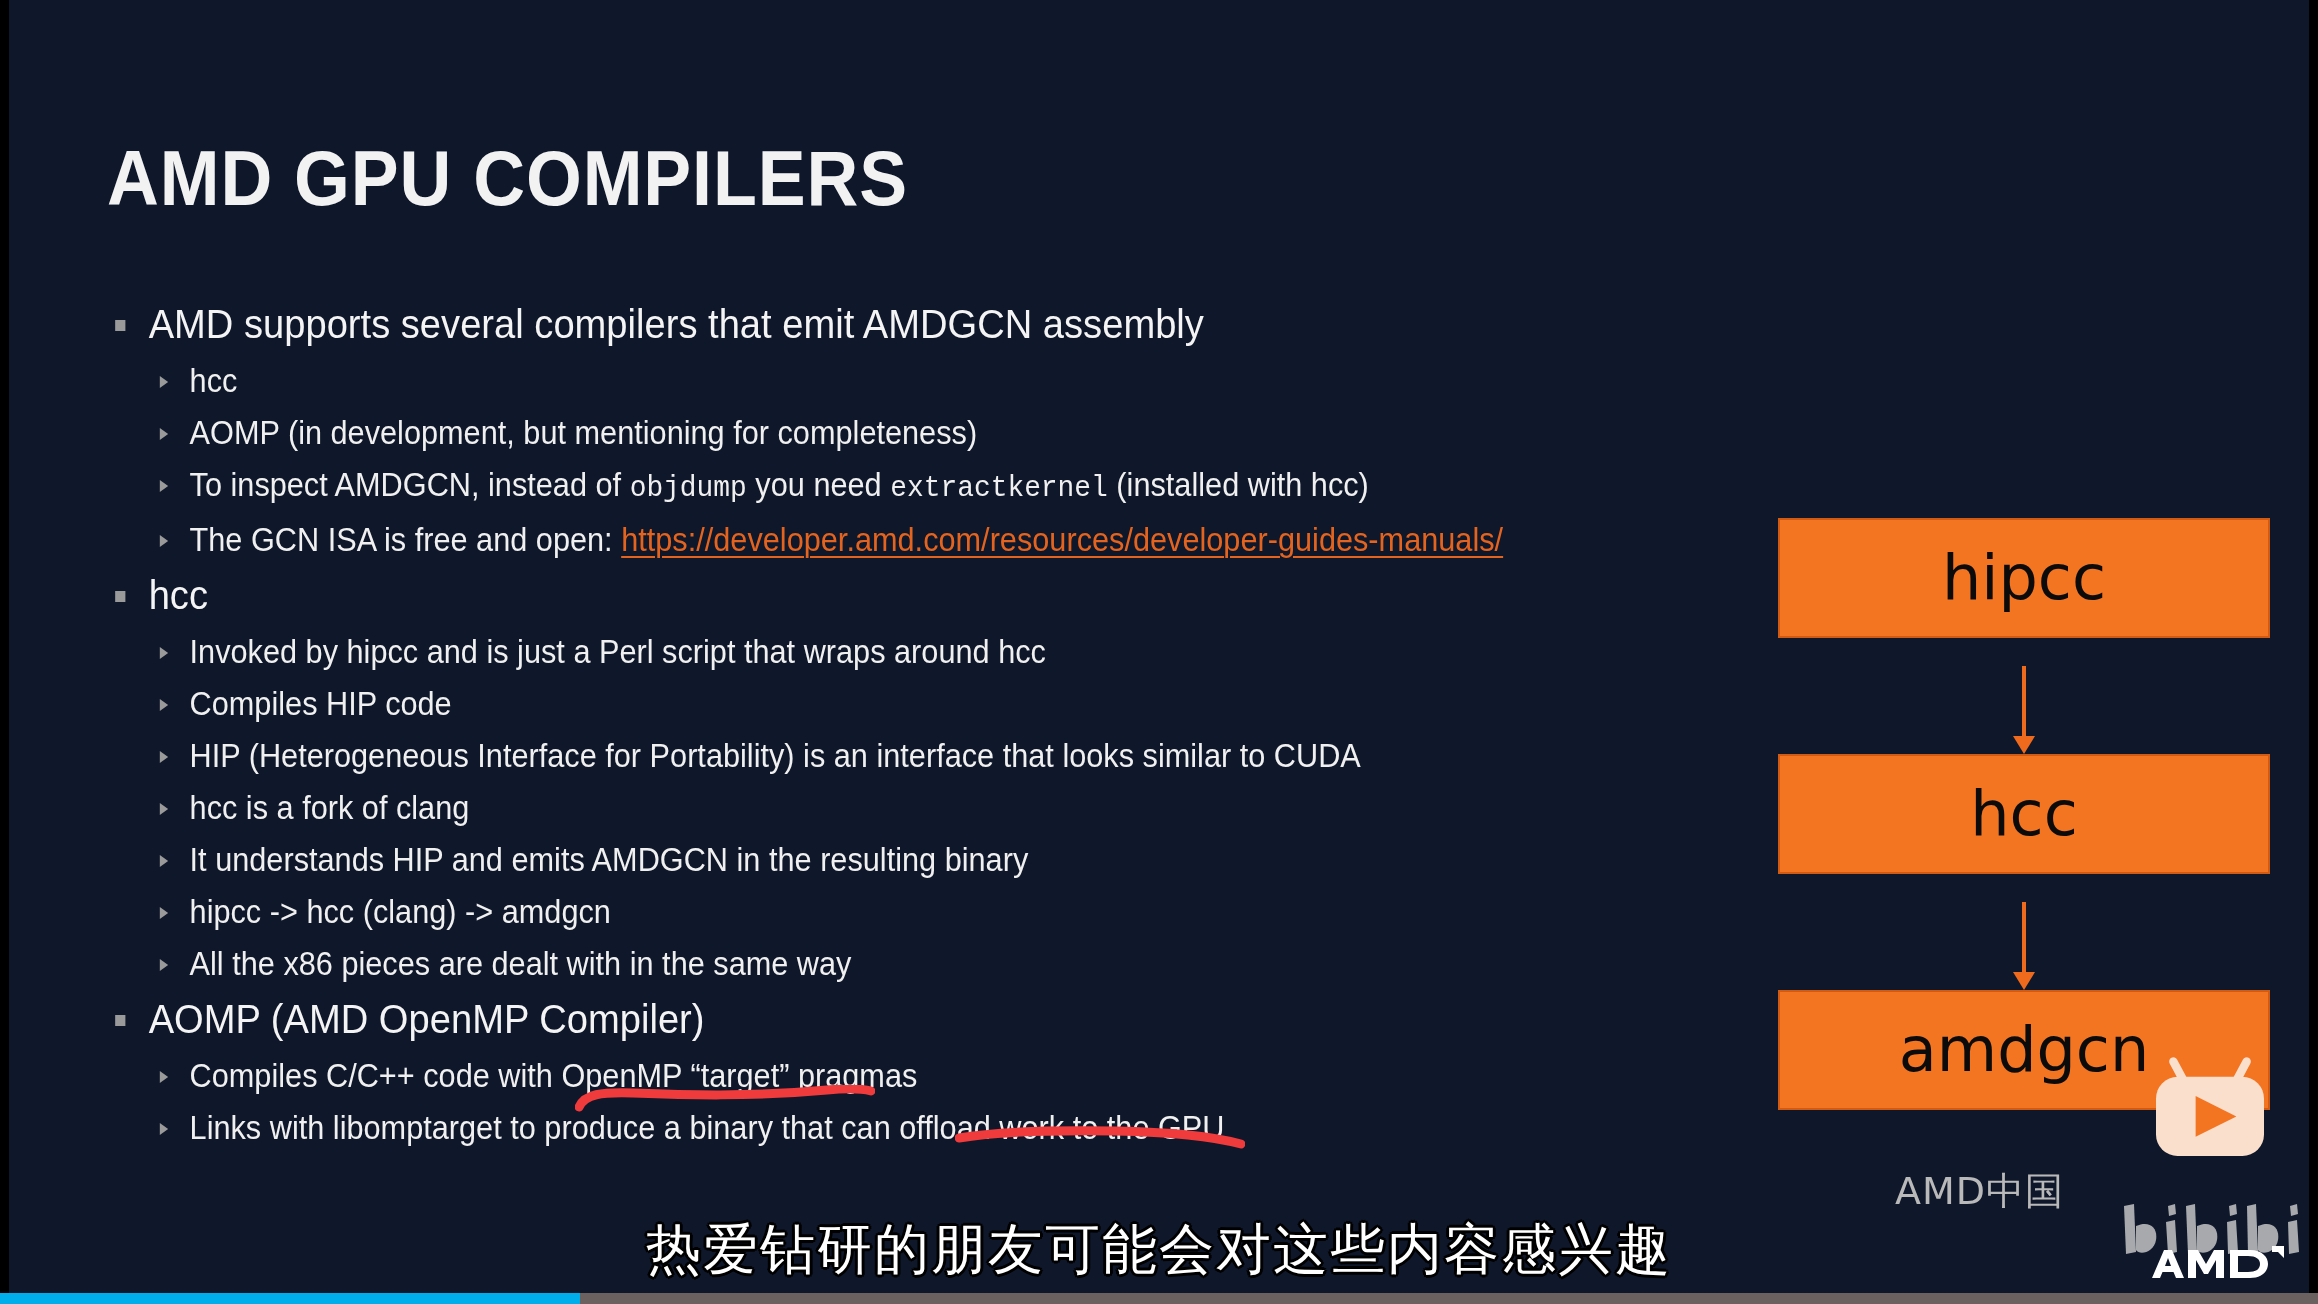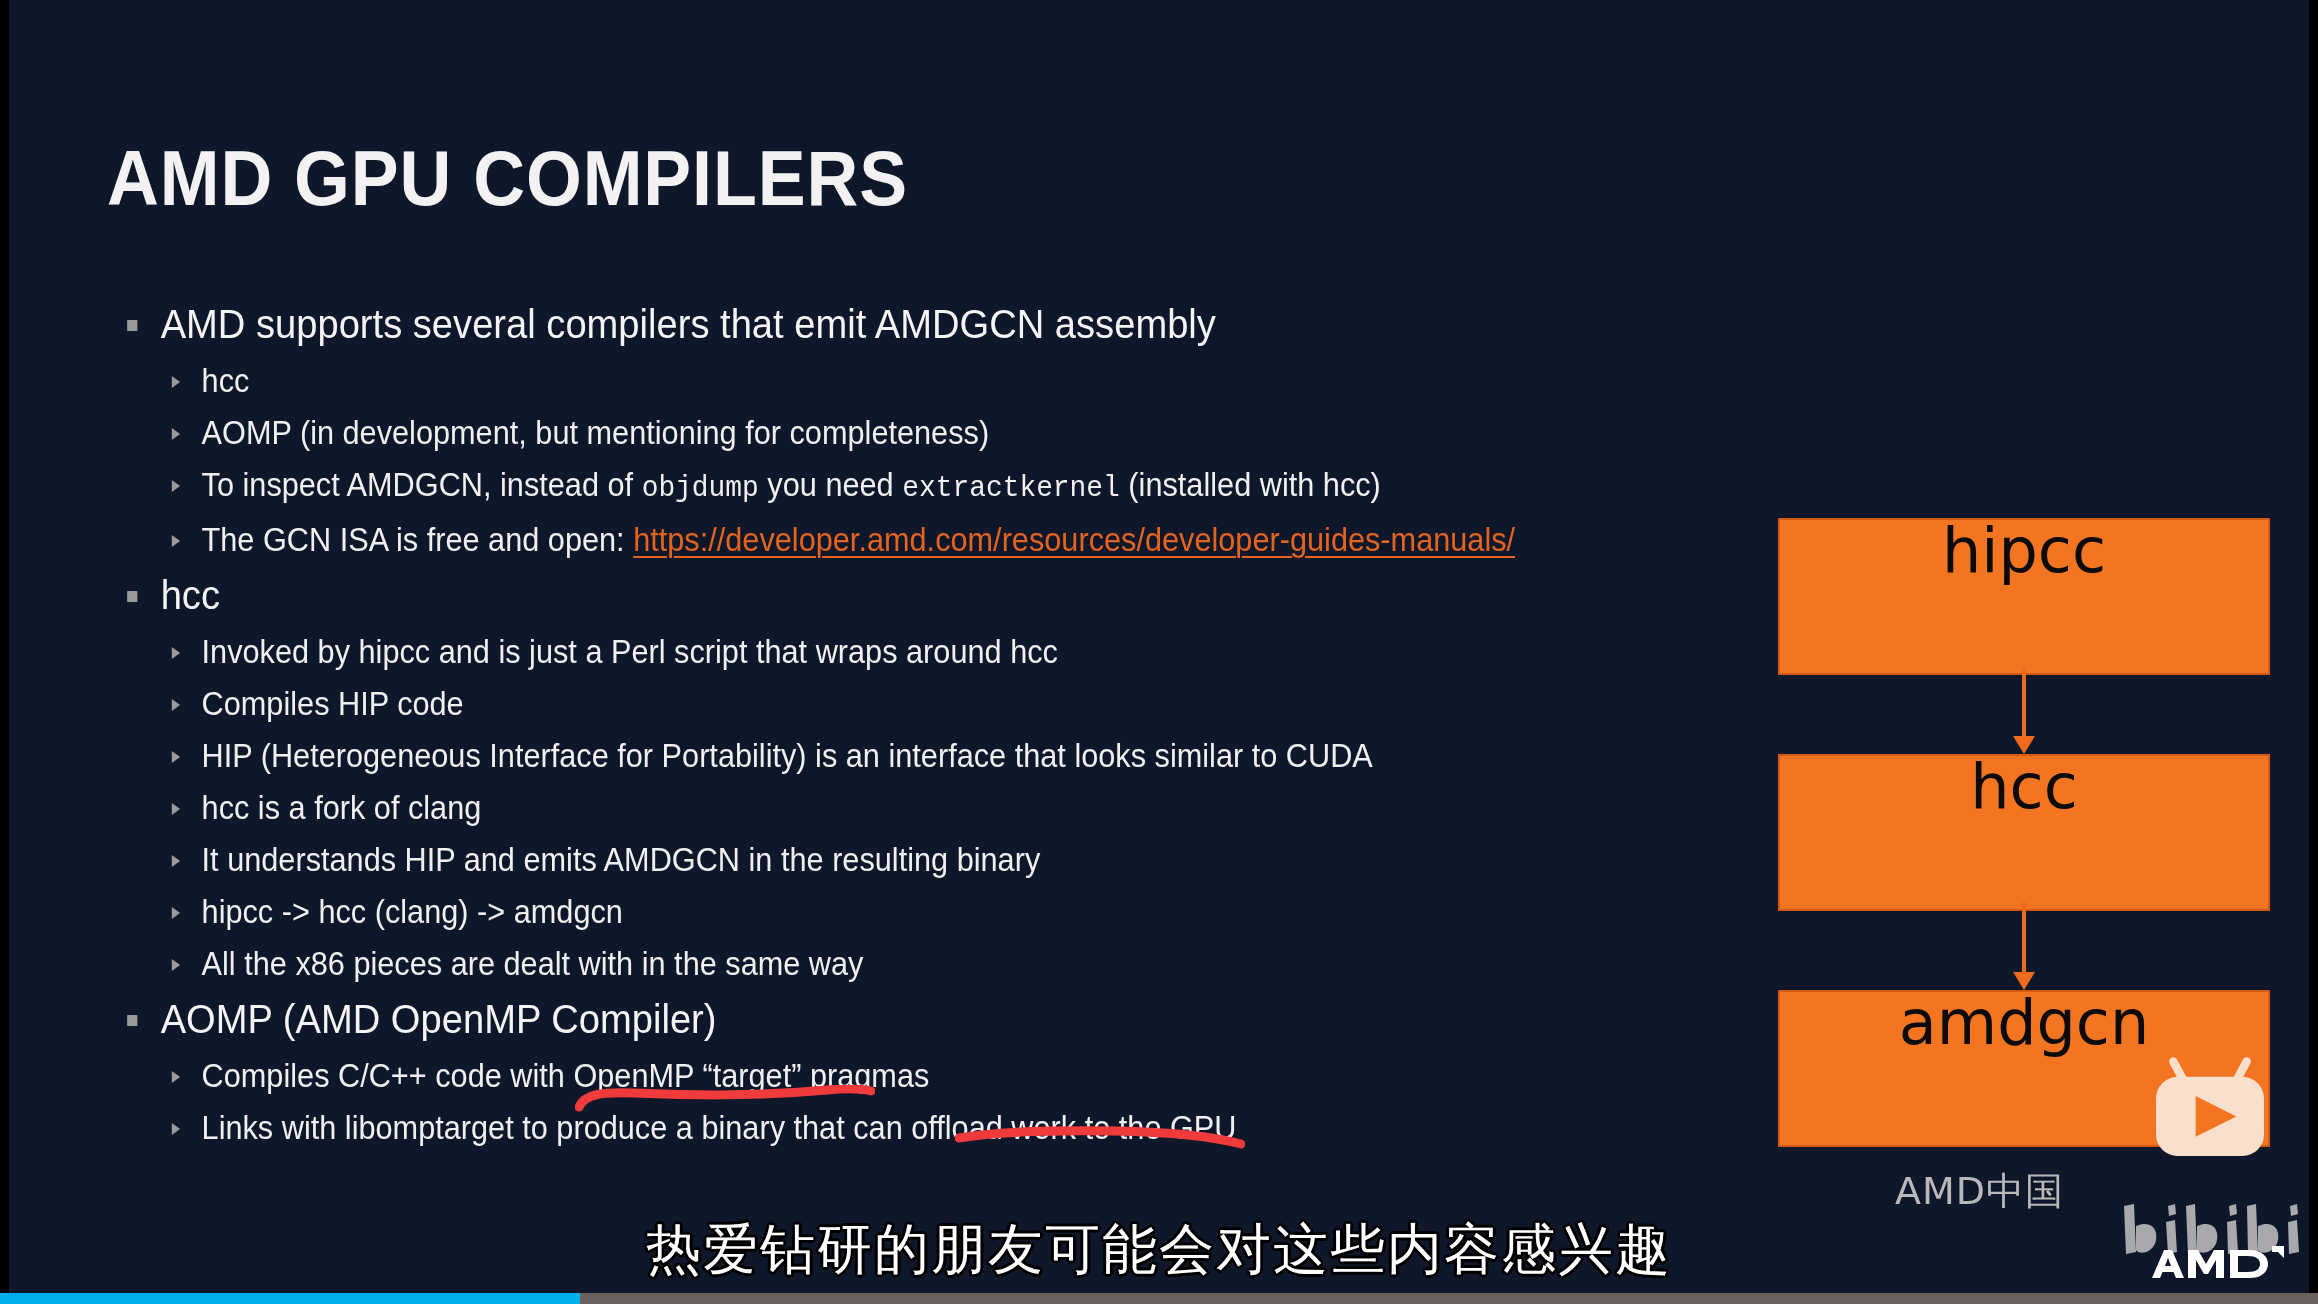--- a/index.html
+++ b/index.html
@@ -34,21 +34,21 @@
     letter-spacing:1px;
     color:#f2f2f2;
     transform:scaleX(0.92);
     transform-origin:left center;
     white-space:nowrap;
   }
 
   
   #body-list{
     position:absolute;
-    left:116px; top:295px;
+    left:104px; top:295px;
     width:1620px;
   }
   .lvl1{
     position:relative;
     padding-left:48px;
     font-size:41px;
     line-height:58px;
     color:#f4f4f4;
     white-space:nowrap;
     transform:scaleX(0.93);
@@ -97,24 +97,24 @@
   #annot-2{ left:955px; top:1122px; }
 
   
   #diagram{
     position:absolute;
     left:1778px; top:518px;
     width:492px; height:620px;
   }
   .dbox{
     position:absolute;
-    left:0; width:492px; height:157px;
+    left:0; width:492px; height:120px;
     background:#f47521;
     border:2px solid #d35a12;
-    display:flex; justify-content:center;
+    display:flex; align-items:center; justify-content:center;
   }
   .dbox .dlabel{
     font-size:62px;
     color:#0b0b0b;
     font-family:"DejaVu Sans", sans-serif;
     font-weight:normal;
     letter-spacing:0px;
     line-height:62px;
   }
   #dbox-hipcc { top:0px;   }

